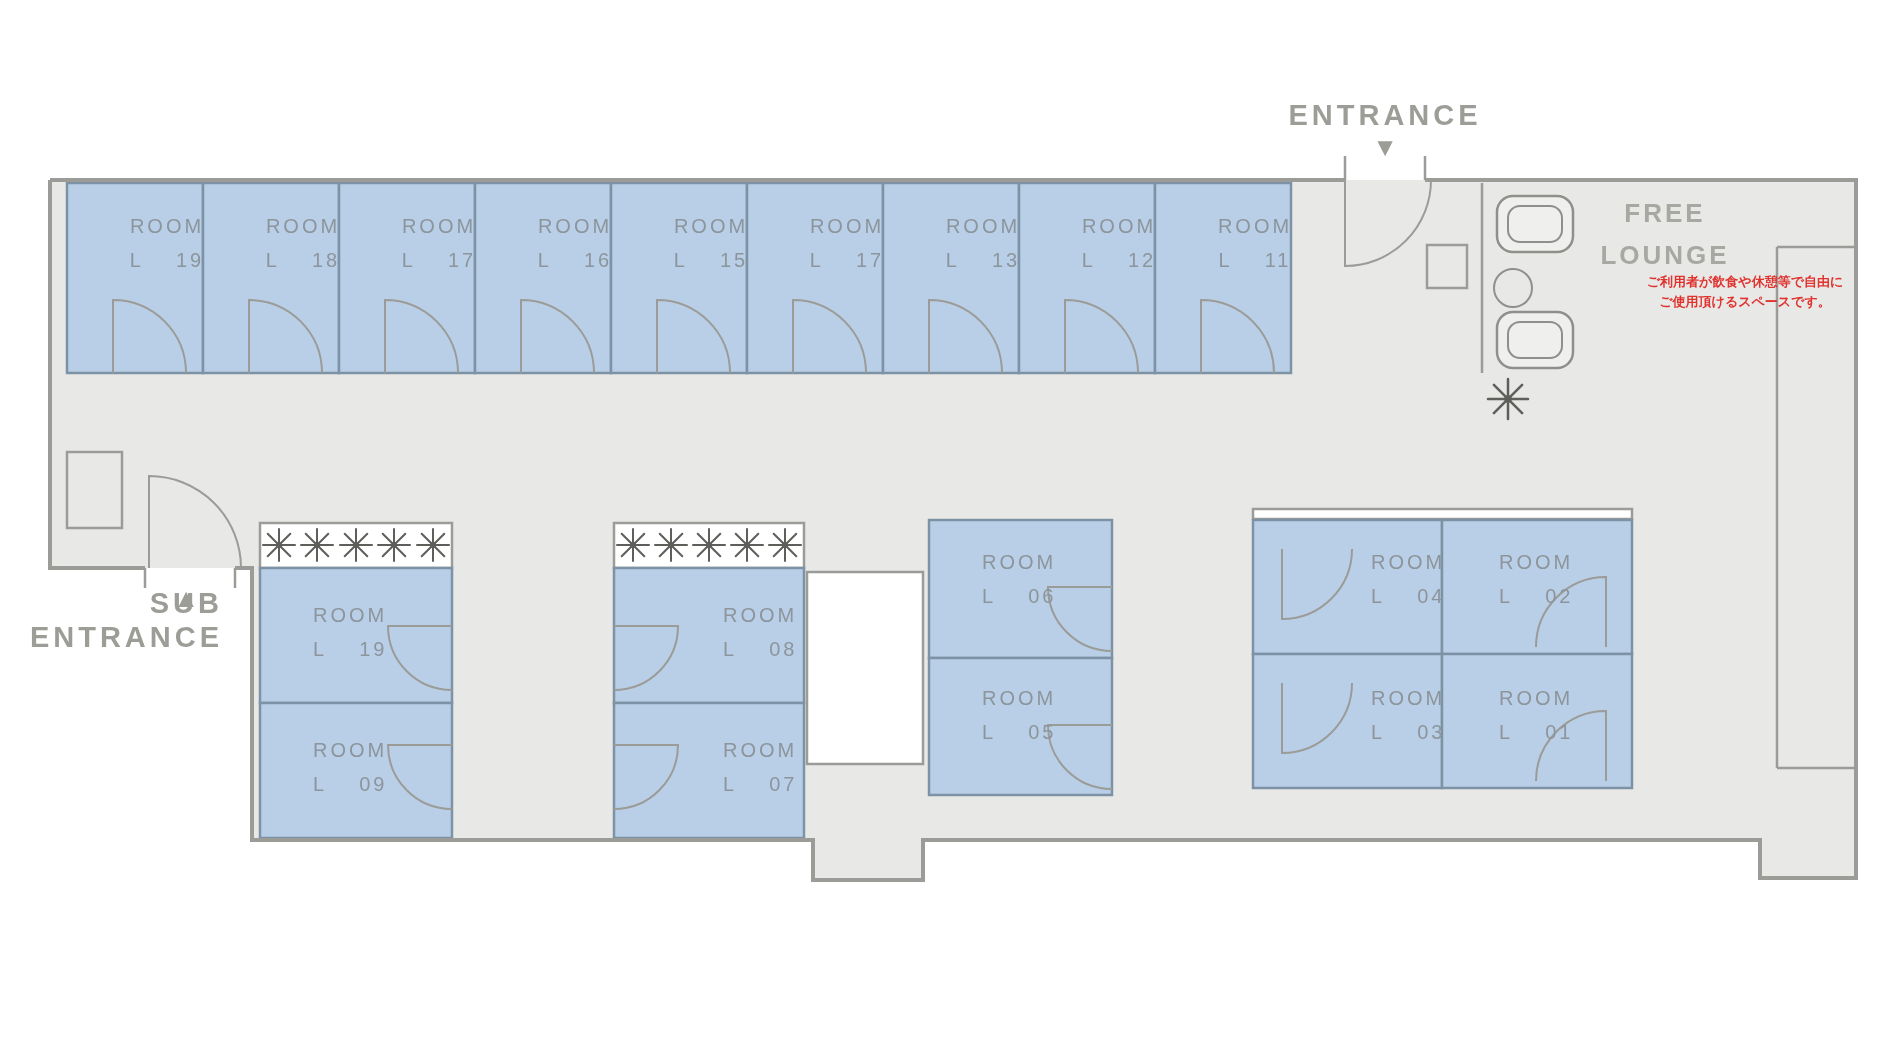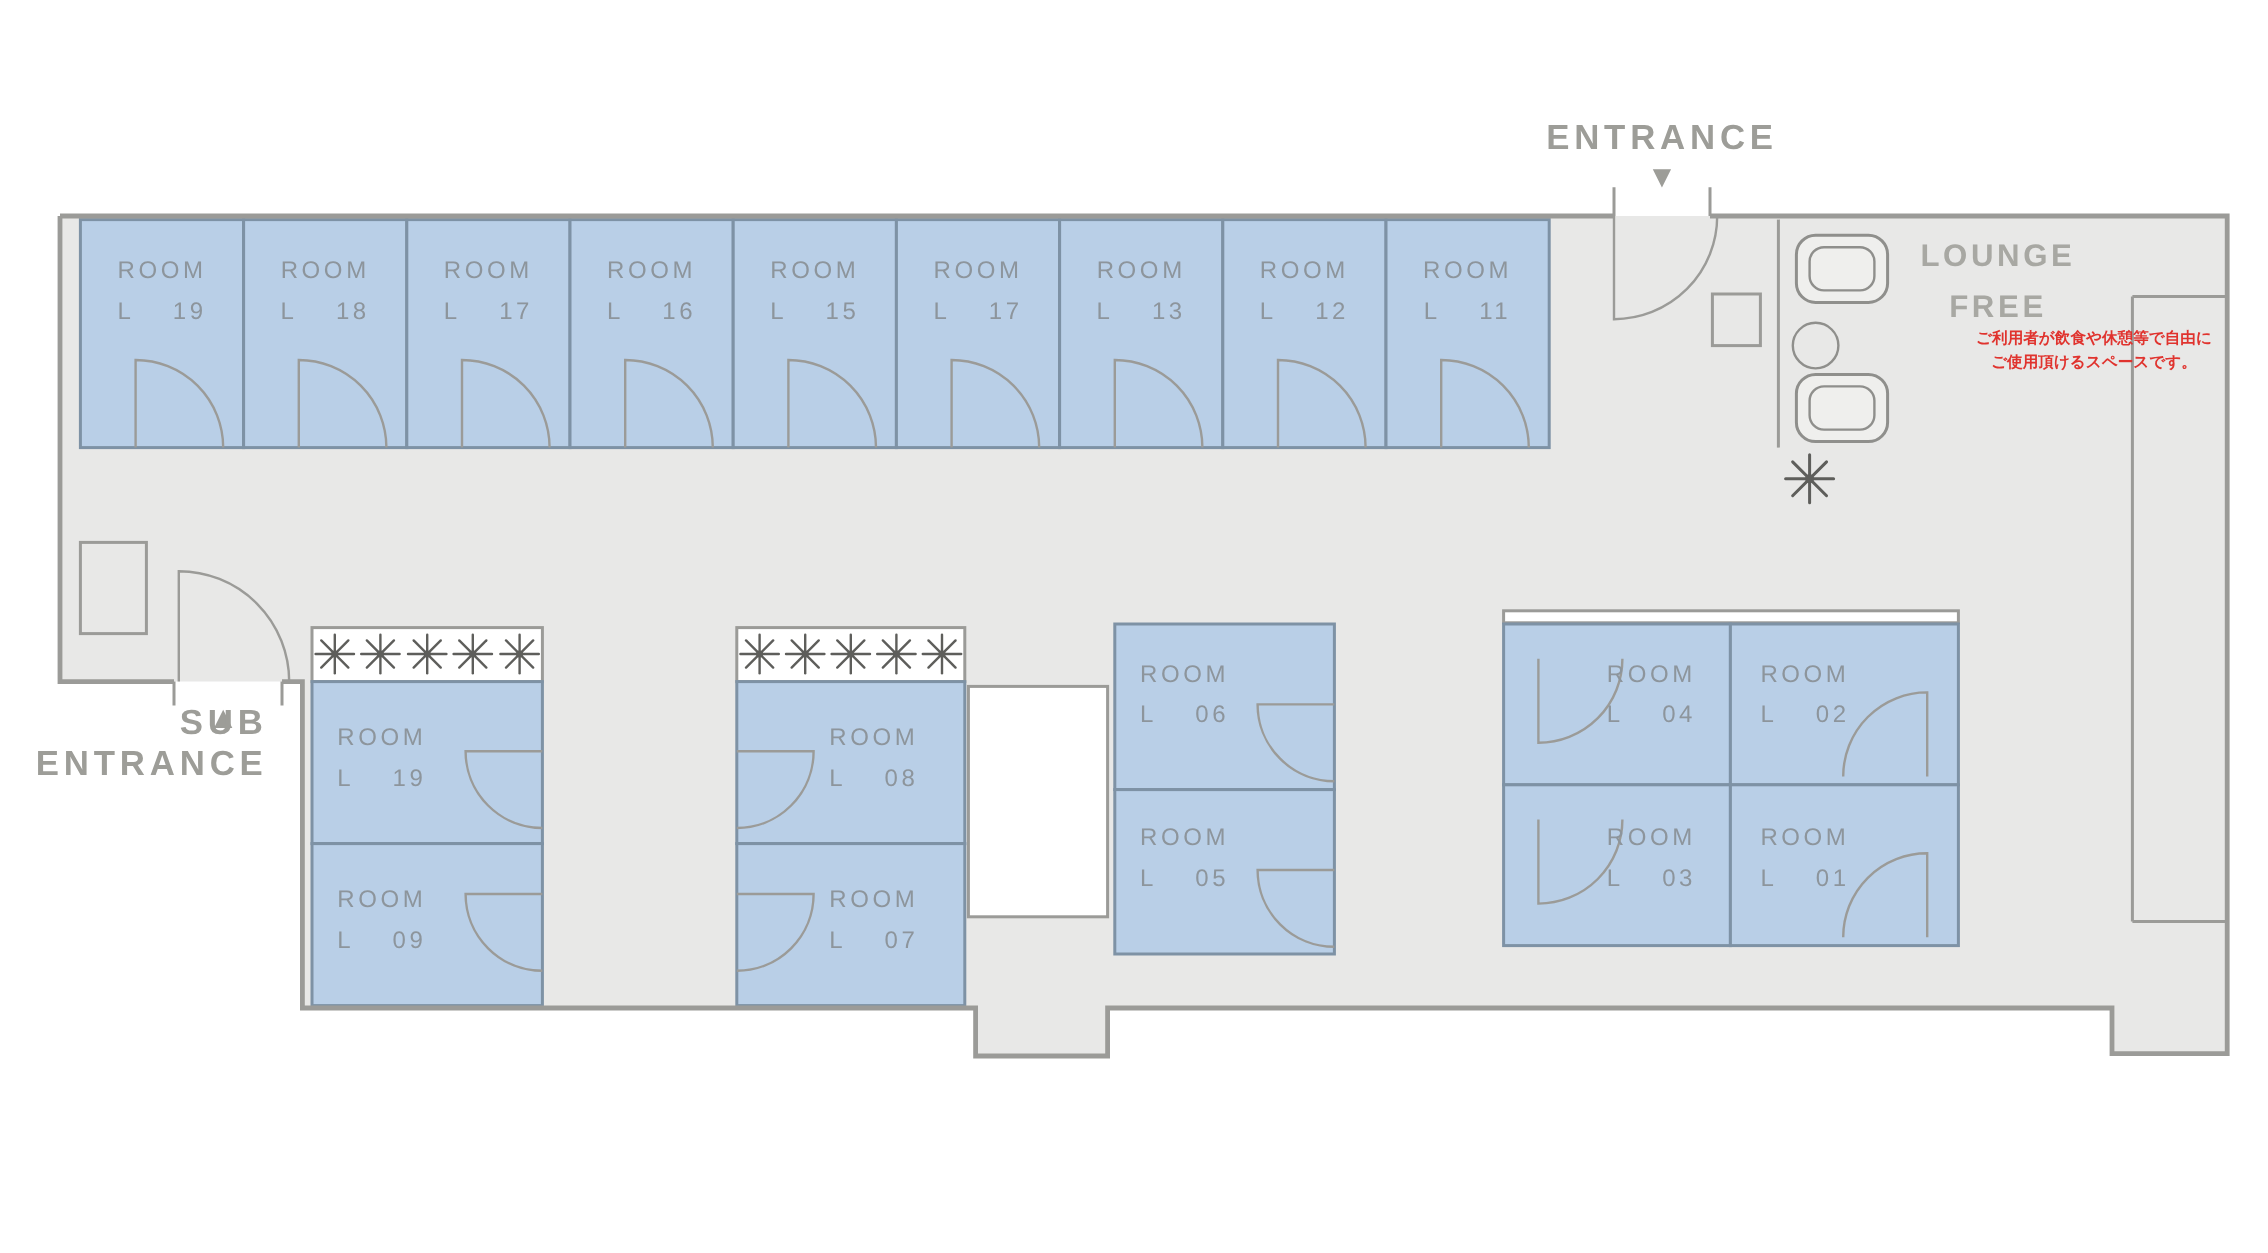--- a/index.html
+++ b/index.html
@@ -12,21 +12,21 @@
   .floor{fill:#e8e8e7;stroke:none;}
   .wall{fill:none;stroke:#9b9b98;stroke-width:4;}
   .thinwall{fill:none;stroke:#9b9b98;stroke-width:2.5;}
   .room{fill:#b9cfe7;stroke:#7e92a5;stroke-width:2.5;}
   .door{fill:none;stroke:#9b9b98;stroke-width:2;}
   .whitebox{fill:#ffffff;stroke:#9b9b98;stroke-width:2.5;}
   .graybox{fill:#e8e8e7;stroke:#9b9b98;stroke-width:2.5;}
   .furn{fill:#efefed;stroke:#8f8f8c;stroke-width:2.5;}
   .furn-in{fill:none;stroke:#8f8f8c;stroke-width:2;}
   
-  .room-label{position:absolute;color:#8d959c;font-size:20px;letter-spacing:3px;line-height:1;white-space:nowrap;}
+  .room-label{position:absolute;color:#8d959c;font-size:20px;letter-spacing:3px;line-height:1;white-space:nowrap;padding-left:32px;}
   .room-label .l2{display:flex;gap:32px;margin-top:14px;}
   .room-label.center{text-align:center;}
   .room-label.center .l2{justify-content:center;}
   .big-label{position:absolute;color:#9d9d98;font-weight:bold;font-size:29px;letter-spacing:4px;line-height:34px;white-space:nowrap;}
   .arrow{position:absolute;color:#9d9d98;font-size:26px;line-height:1;text-align:center;}
   .lounge-title{position:absolute;color:#a8a8a3;font-weight:bold;font-size:26px;letter-spacing:3px;line-height:42px;text-align:center;white-space:nowrap;}
   .lounge-note{position:absolute;color:#e0332e;font-weight:bold;font-size:13px;line-height:20px;text-align:center;white-space:nowrap;}
   .ta-c{text-align:center;} .ta-r{text-align:right;}
 </style>
 </head>
@@ -143,22 +143,22 @@
   <div class="big-label ta-c" style="left:1230px;top:98px;width:310px;">ENTRANCE</div>
   <div class="arrow" style="left:1352px;top:134px;width:66px;">▼</div>
 
   <div class="arrow" style="left:146px;top:585px;width:80px;">▲</div>
   <div class="big-label ta-r" style="left:20px;top:586px;width:203px;">
     <div>SUB</div>
     <div>ENTRANCE</div>
   </div>
 
   <div class="lounge-title" style="left:1560px;top:192px;width:210px;">
+    <div>FREE</div>
     <div>LOUNGE</div>
-    <div>FREE</div>
   </div>
   <div class="lounge-note" style="left:1580px;top:272px;width:330px;text-align:center;">
     <div>ご利用者が飲食や休憩等で自由に</div>
     <div>ご使用頂けるスペースです。</div>
   </div>
 
   <div class="room-label center" style="left:67px;top:216px;width:136px;">
     <div class="l1">ROOM</div>
     <div class="l2">
         <span>L</span>

